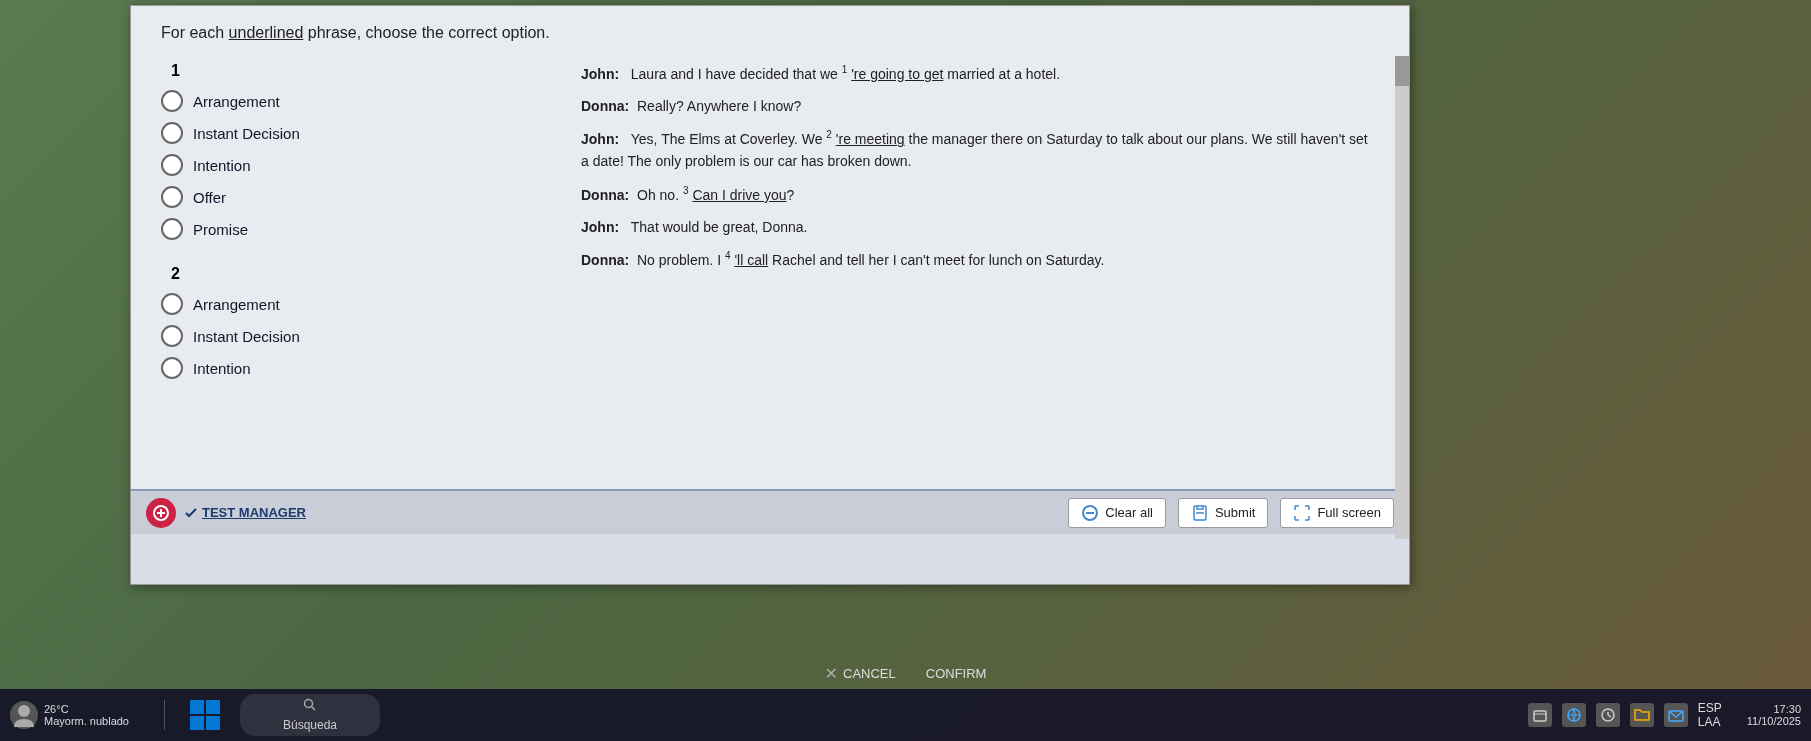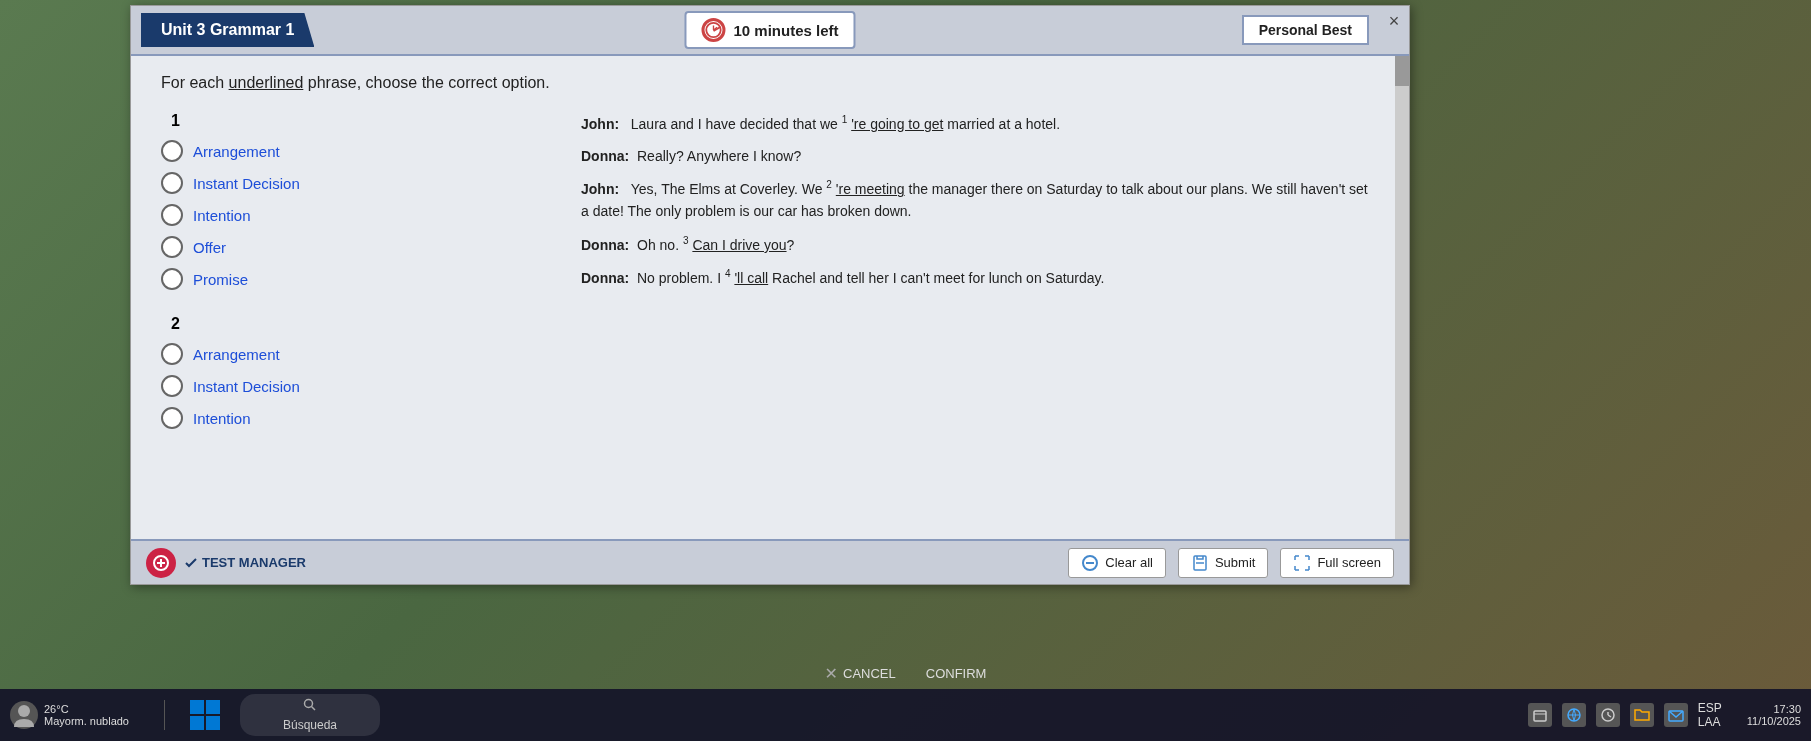--- a/index.html
+++ b/index.html
@@ -180,21 +180,21 @@
       width: 22px;
       height: 22px;
       border: 2px solid #666;
       border-radius: 50%;
       background: white;
       flex-shrink: 0;
     }
 
     .option-label {
       font-size: 15px;
-      color: #1d4ed8;
+      color: #0f172a;
     }
 
     .dialogue-block {
       margin-bottom: 10px;
     }
 
     .speaker {
       font-weight: bold;
     }
 
@@ -234,20 +234,21 @@
       justify-content: center;
       color: white;
       font-weight: bold;
       font-size: 16px;
     }
 
     .test-manager-label {
       font-size: 13px;
       color: #1a3a6b;
       font-weight: bold;
+      text-decoration: underline;
       display: flex;
       align-items: center;
       gap: 4px;
     }
 
     .bottom-right {
       display: flex;
       align-items: center;
       gap: 12px;
     }
@@ -380,38 +381,20 @@
       background: #999;
     }
   </style>
 </head>
 <body>
 
 <div class="desktop-bg"></div>
 
 <div class="window">
 
-  <div class="title-bar">
-    <div class="title-tab">Unit 3 Grammar 1</div>
-
-    <div class="timer-area">
-      <div class="timer-icon">
-        <svg width="20" height="20" viewBox="0 0 20 20">
-          <circle cx="10" cy="10" r="8" fill="none" stroke="#c44" stroke-width="2"></circle>
-          <line x1="10" y1="10" x2="14" y2="7" stroke="#c44" stroke-width="1.5"></line>
-          <line x1="10" y1="10" x2="10" y2="5" stroke="#c44" stroke-width="1.5"></line>
-        </svg>
-      </div>
-      <span class="timer-text">10 minutes left</span>
-    </div>
-
-    <div class="personal-best">Personal Best</div>
-
-    <button class="close-btn">×</button>
-  </div>
 
   <div class="content">
     <p class="instructions">
       For each <span class="underlined">underlined</span> phrase, choose the correct option.
     </p>
 
     <div class="questions-layout">
 
       <div class="left-panel">
 
@@ -480,20 +463,24 @@
         <div class="dialogue-block">
           <span class="speaker">John:</span>
           &nbsp;&nbsp;Yes, The Elms at Coverley. We <sup>2</sup> <span class="underlined-phrase">'re meeting</span> the manager there on Saturday to talk about our plans. We still haven't set a date! The only problem is our car has broken down.
         </div>
 
         <div class="dialogue-block">
           <span class="speaker">Donna:</span>
           &nbsp;Oh no. <sup>3</sup> <span class="underlined-phrase">Can I drive you</span>?
         </div>
 
+        <div class="dialogue-block">
+          <span class="speaker">John:</span>
+          &nbsp;&nbsp;That would be great, Donna.
+        </div>
 
         <div class="dialogue-block">
           <span class="speaker">Donna:</span>
           &nbsp;No problem. I <sup>4</sup> <span class="underlined-phrase">'ll call</span> Rachel and tell her I can't meet for lunch on Saturday.
         </div>
 
       </div>
     </div>
   </div>
 

